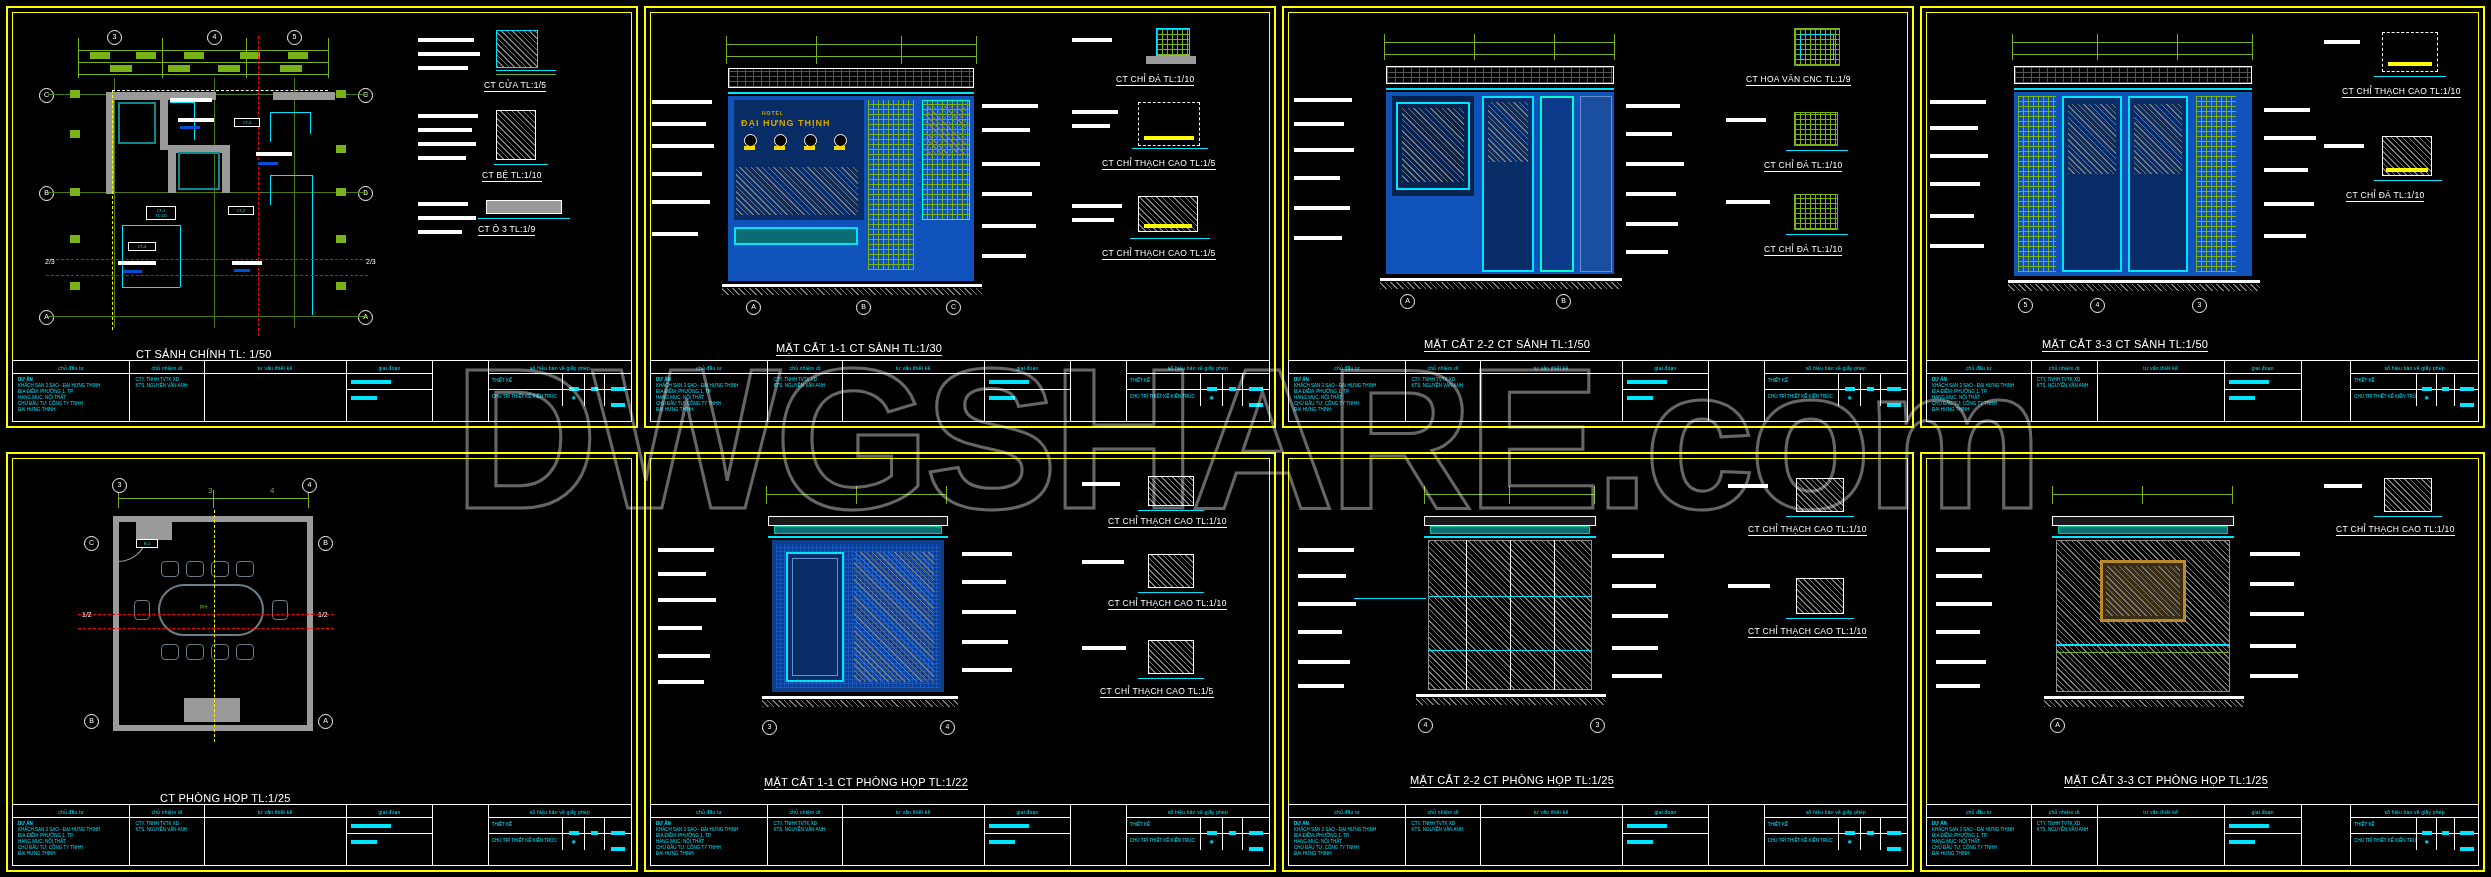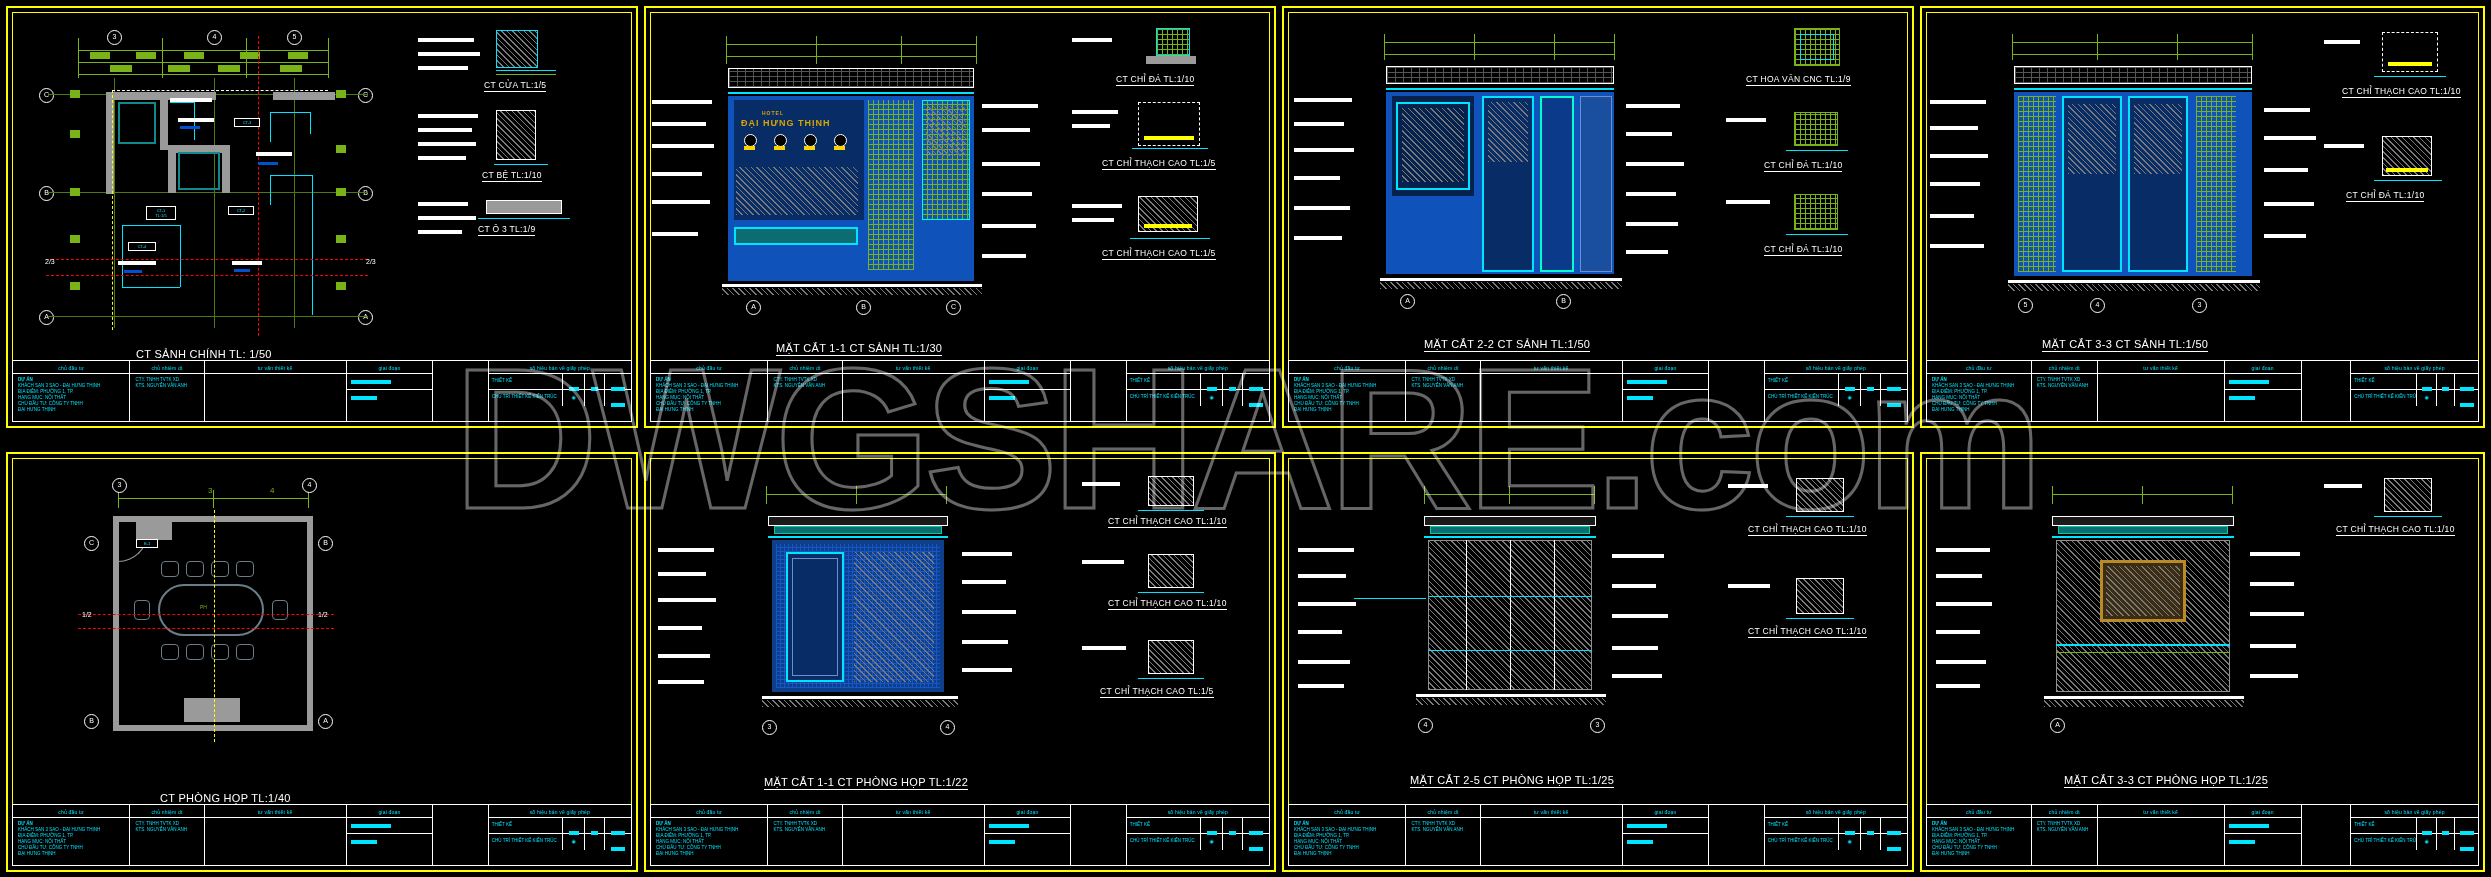--- a/index.html
+++ b/index.html
@@ -644,21 +644,21 @@
       <div class="rect gry" style="left:166px;top:232px;width:56px;height:24px;"></div>
 
       <div class="dashred" style="left:60px;top:148px;width:256px;"></div>
       <div class="dashred" style="left:60px;top:162px;width:256px;"></div>
       <div class="secmk" style="left:64px;top:145px;">1/2</div>
       <div class="secmk" style="left:300px;top:145px;">1/2</div>
       <div class="dashyel" style="left:196px;top:44px;height:232px;"></div>
       <div class="tag" style="left:118px;top:73px;width:18px;">E-1</div>
     </div>
 
-    <div class="dw-title" style="left:152px;top:338px;">CT PHÒNG HỌP TL:1/40</div>
+    <div class="dw-title" style="left:152px;top:338px;">CT PHÒNG HỌP TL:1/25</div>
 
     <div class="tblock">
       <div class="tb-col" style="width:19%;">
         <div class="tb-hd">chủ đầu tư</div>
         <div class="tb-body">
           <div class="b">DỰ ÁN</div>
           <div>KHÁCH SẠN 3 SAO - ĐẠI HƯNG THỊNH</div>
           <div>ĐỊA ĐIỂM: PHƯỜNG 1, TP.</div>
           <div>HẠNG MỤC: NỘI THẤT</div>
           <div>CHỦ ĐẦU TƯ: CÔNG TY TNHH</div>
@@ -851,21 +851,21 @@
       <div class="ln h cyn" style="left:62px;top:52px;width:68px;"></div>
       <div class="dw-title dt-small" style="left:24px;top:60px;">CT CHỈ THẠCH CAO TL:1/10</div>
       <div class="note" style="left:4px;top:20px;width:40px;"></div>
 
       <div class="rect hatchgy" style="left:72px;top:114px;width:48px;height:36px;border:1px solid #ffffff;"></div>
       <div class="ln h cyn" style="left:62px;top:154px;width:68px;"></div>
       <div class="dw-title dt-small" style="left:24px;top:162px;">CT CHỈ THẠCH CAO TL:1/10</div>
       <div class="note" style="left:4px;top:120px;width:42px;"></div>
     </div>
 
-    <div class="dw-title" style="left:126px;top:320px;">MẶT CẮT 2-5 CT PHÒNG HỌP TL:1/25</div>
+    <div class="dw-title" style="left:126px;top:320px;">MẶT CẮT 2-2 CT PHÒNG HỌP TL:1/25</div>
 
     <div class="tblock">
       <div class="tb-col" style="width:19%;">
         <div class="tb-hd">chủ đầu tư</div>
         <div class="tb-body">
           <div class="b">DỰ ÁN</div>
           <div>KHÁCH SẠN 3 SAO - ĐẠI HƯNG THỊNH</div>
           <div>ĐỊA ĐIỂM: PHƯỜNG 1, TP.</div>
           <div>HẠNG MỤC: NỘI THẤT</div>
           <div>CHỦ ĐẦU TƯ: CÔNG TY TNHH</div>

